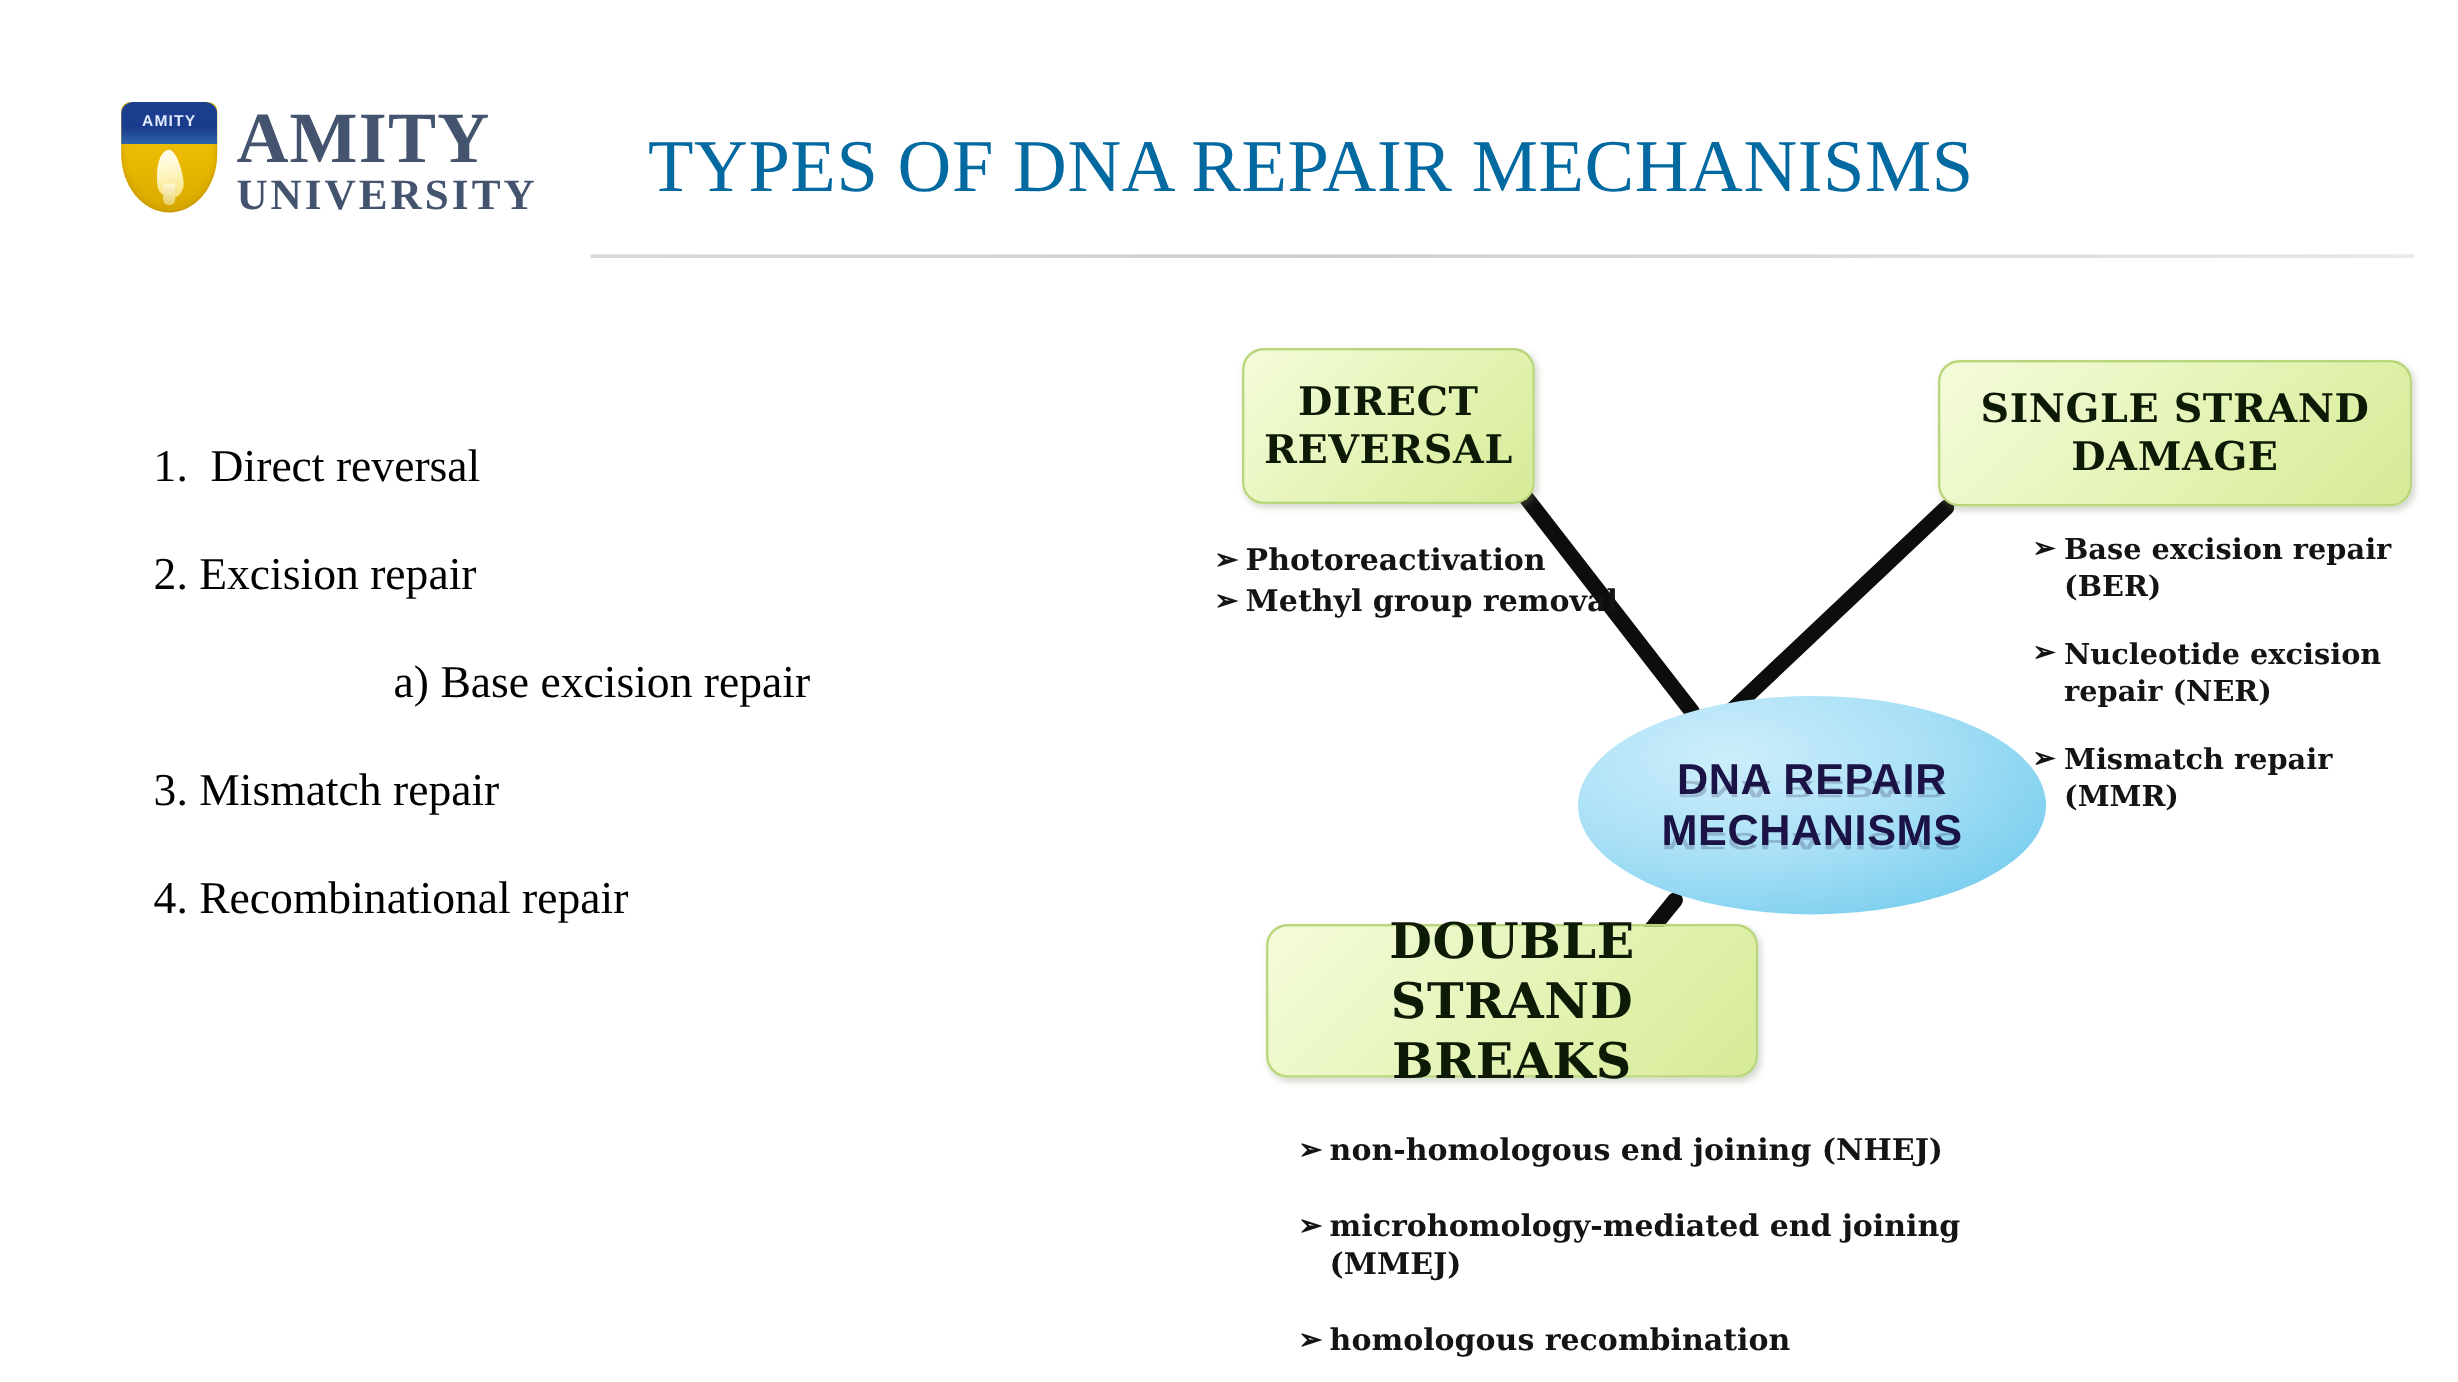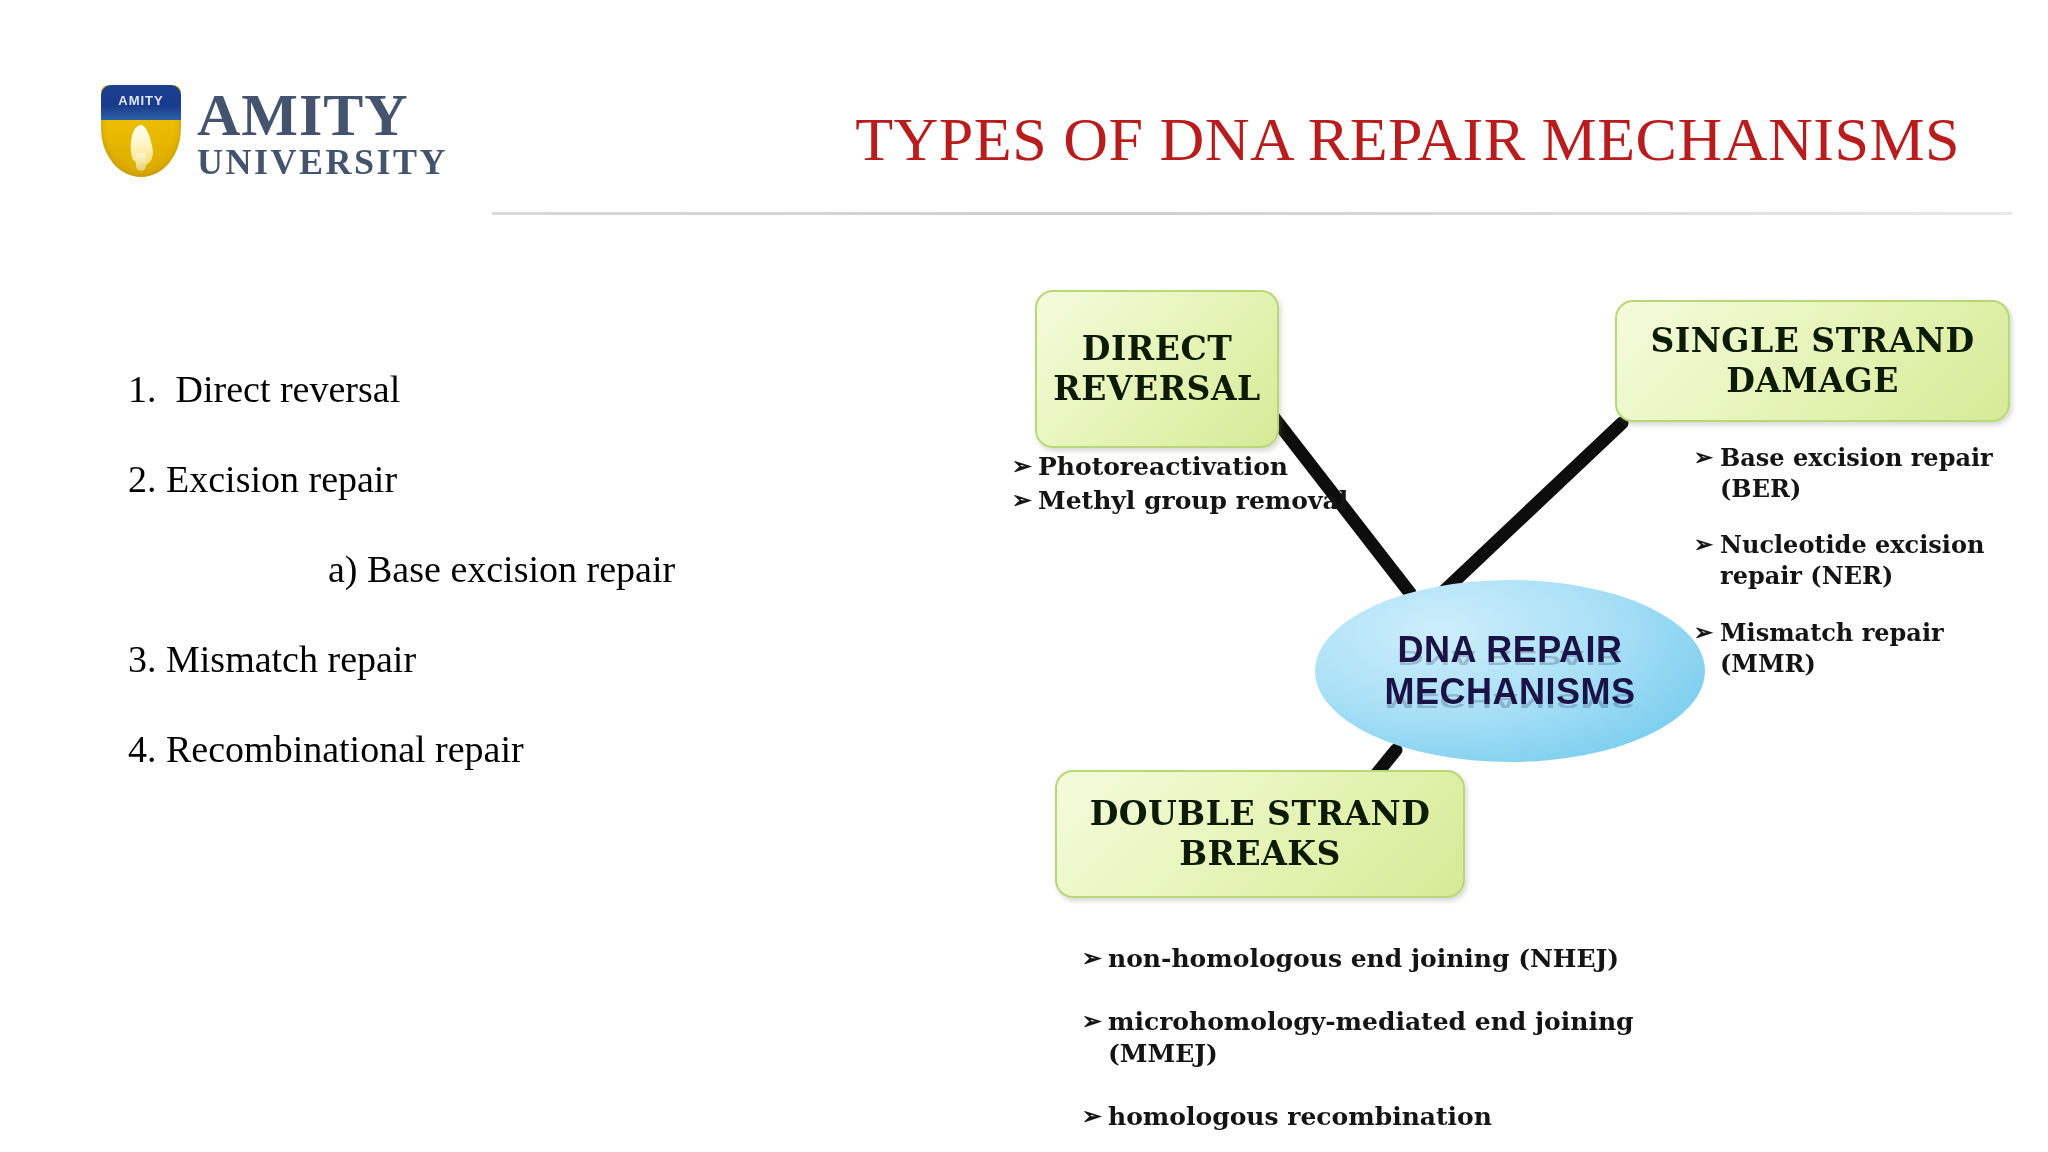--- a/index.html
+++ b/index.html
@@ -117,23 +117,22 @@
 
   #slide-title {
     position: absolute;
     left: 540px;
     top: 104px;
     width: 1420px;
     font-family: "Liberation Serif", "DejaVu Serif", serif;
     font-size: 62px;
     font-weight: normal;
     letter-spacing: 0.5px;
-    color: #b91c1c;
+    color: #0369a1;
     white-space: nowrap;
-    text-align: right;
   }
 
   #title-rule {
     position: absolute;
     left: 492px;
     top: 212px;
     width: 1520px;
     height: 3px;
     background: linear-gradient(90deg, #d9d9d9 0%, #cfcfcf 40%, #e8e8e8 100%);
   }
@@ -184,36 +183,36 @@
   }
   .green-box .box-line {
     display: block;
     line-height: 1.22;
   }
 
   #box-direct-reversal {
     left: 25px;
     top: 35px;
     width: 244px;
-    height: 158px;
+    height: 130px;
     font-size: 33px;
   }
   #box-single-strand {
     left: 605px;
     top: 45px;
     width: 395px;
     height: 122px;
     font-size: 33px;
   }
   #box-double-strand {
     left: 45px;
     top: 515px;
     width: 410px;
     height: 128px;
-    font-size: 33px;
+    font-size: 41px;
   }
 
   #ellipse-center {
     position: absolute;
     left: 305px;
     top: 325px;
     width: 390px;
     height: 182px;
     border-radius: 50%;
     background: radial-gradient(ellipse at 32% 28%, #cdeefb 0%, #a9e0f6 45%, #7fd0ef 78%, #63c4e8 100%);

